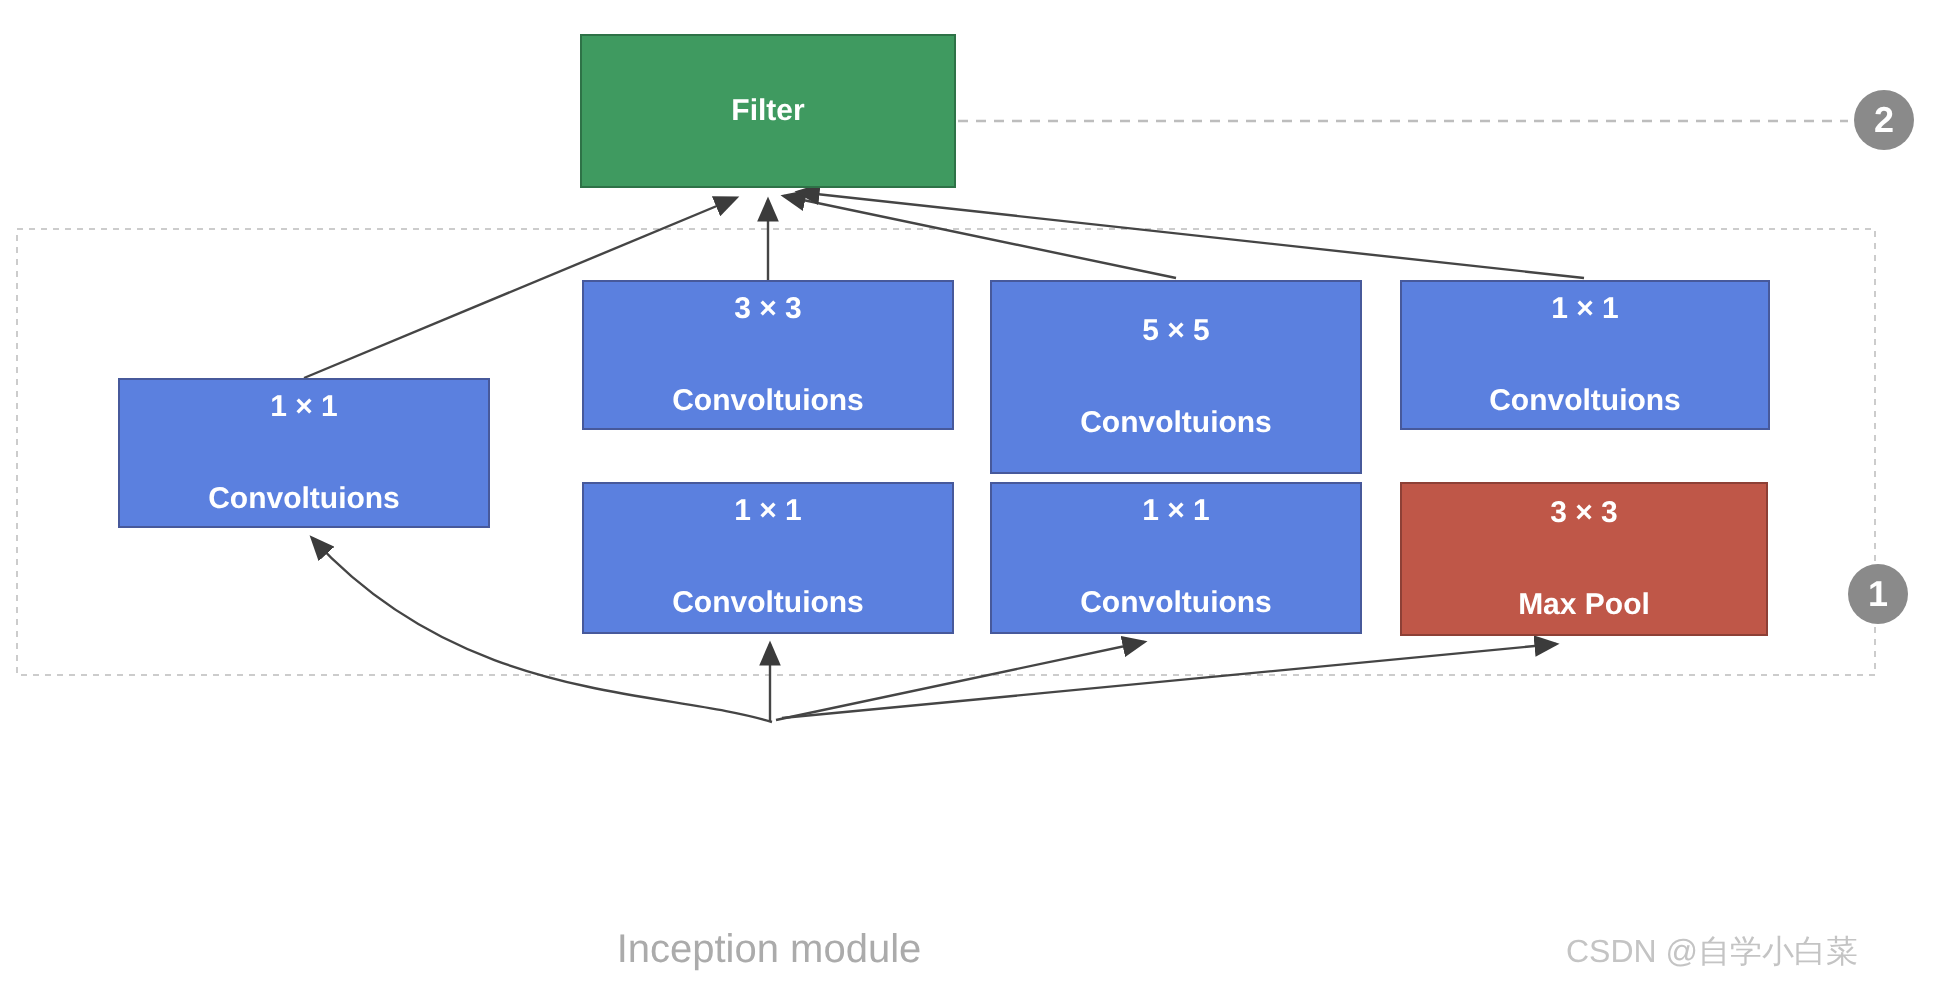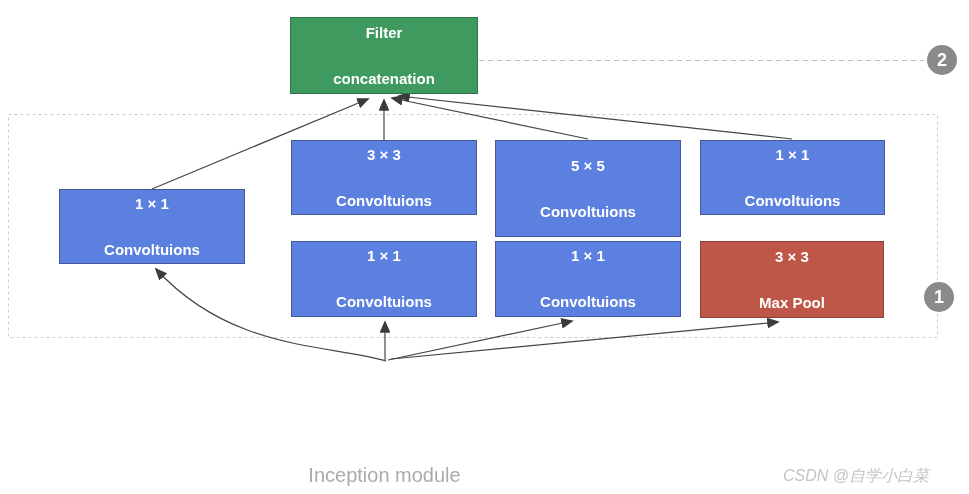--- a/index.html
+++ b/index.html
@@ -30,21 +30,20 @@
   .caption{
     position:absolute;z-index:2;
     color:#ababab;font-size:20px;white-space:nowrap;
     text-align:center;
     margin-top:12px;
   }
   .watermark{
     position:absolute;z-index:2;
     color:#c4c4c4;font-size:16px;white-space:nowrap;
     text-shadow:0 1px 0 #ffffff;
-    font-style:italic;
   }
 </style>
 </head>
 <body>
 
 <div class="canvas">
 
   <svg class="arrow-layer" width="969" height="494" viewBox="0 0 969 494">
     <defs>
       <marker id="ah" markerWidth="11" markerHeight="9" refX="9" refY="4.5" orient="auto">
@@ -64,21 +63,20 @@
 
       <path d="M386,361 C330,344 232,352 156,269" marker-end="url(#ah)"></path>
       <path d="M385,361 L385,322" marker-end="url(#ah)"></path>
       <path d="M388,360 L572,321" marker-end="url(#ah)"></path>
       <path d="M391,359 L778,322" marker-end="url(#ah)"></path>
     </g>
   </svg>
 
   <div class="node green" style="left:290px;top:17px;width:188px;height:77px">
     <span>Filter</span>
-    <span>concatenation</span>
   </div>
 
   <div class="node blue" style="left:291px;top:140px;width:186px;height:75px">
     <span>3 × 3</span>
     <span>Convoltuions</span>
   </div>
 
   <div class="node blue" style="left:495px;top:140px;width:186px;height:97px">
     <span>5 × 5</span>
     <span>Convoltuions</span>

